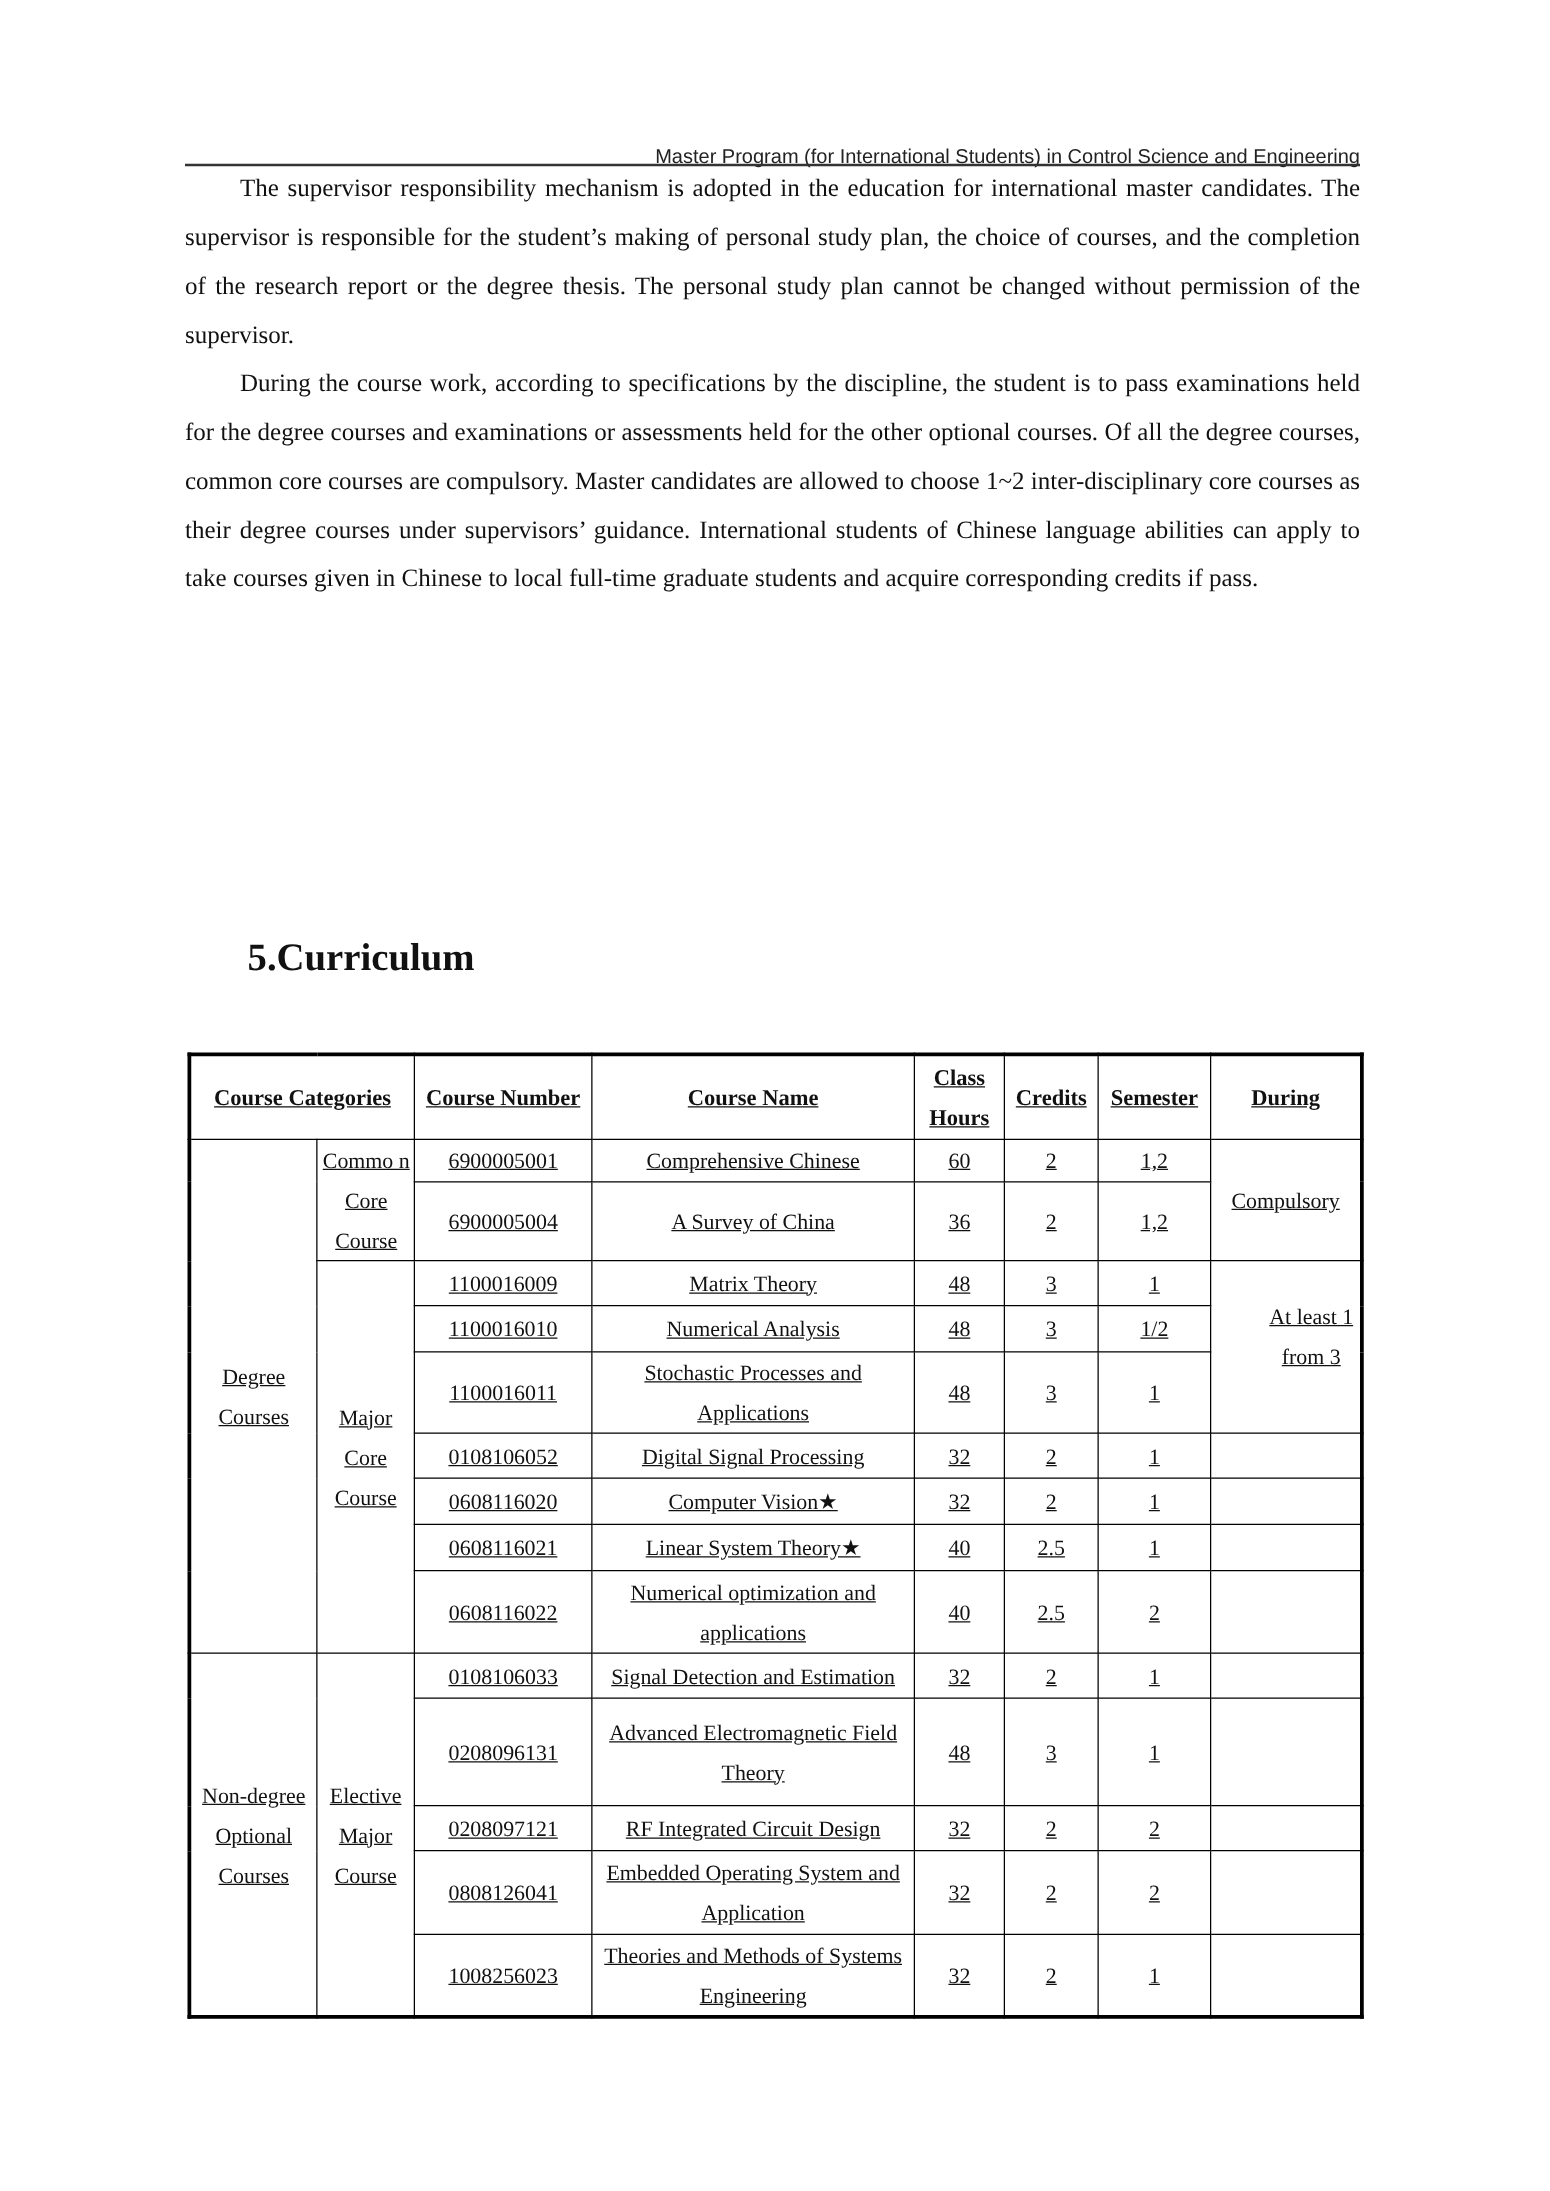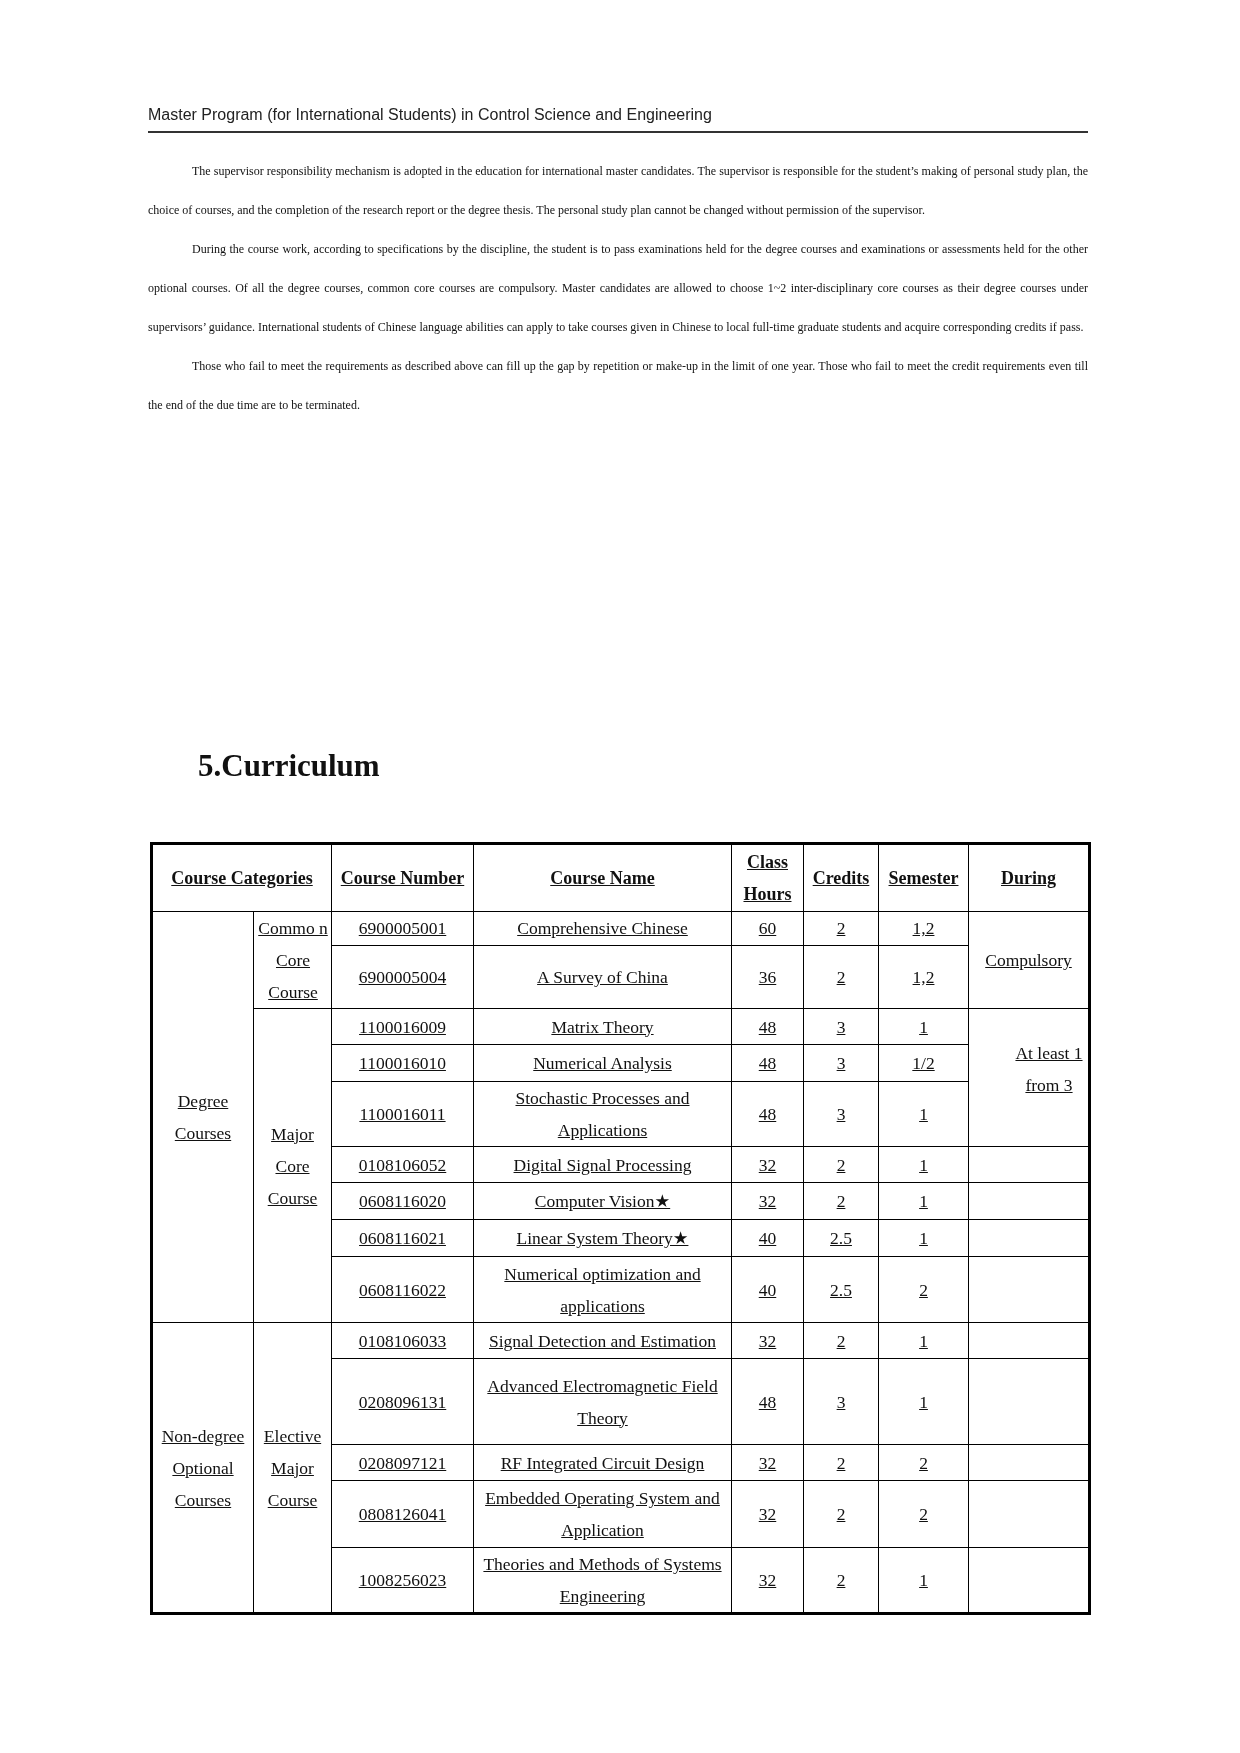--- a/index.html
+++ b/index.html
@@ -2,32 +2,32 @@
 <html><head>
   <meta charset="utf-8">
   <style>
     html, body { margin: 0; padding: 0; background: #ffffff; }
     body {
       width: 1240px; height: 1753px; position: relative; overflow: hidden;
       color: #111111;
       font-family: "Liberation Serif", "DejaVu Serif", serif;
     }
     .running-header {
-      position: absolute; left: 148px; top: 106px; width: 940px;
-      text-align: left;
+      position: absolute; left: 148px; top: 117px; width: 940px;
+      text-align: right;
       font-family: "Liberation Sans", "DejaVu Sans", sans-serif;
       font-size: 16px; color: #222;
     }
     .header-rule {
       position: absolute; left: 148px; top: 131px; width: 940px; height: 0;
       border-top: 2px solid #333;
     }
     .body-text {
-      position: absolute; left: 148px; top: 152px; width: 940px;
-      font-size: 12px; line-height: 39px;
+      position: absolute; left: 148px; top: 132px; width: 940px;
+      font-size: 20px; line-height: 39px;
     }
     .body-text p {
       margin: 0; text-align: justify; text-indent: 44px;
     }
     .section-heading {
       position: absolute; left: 198px; top: 748px;
       font-size: 31px; font-weight: bold;
     }
     table.curriculum {
       position: absolute; left: 150px; top: 842px;
@@ -53,21 +53,20 @@
   </style>
 </head>
 <body>
 
 <div class="running-header">Master Program (for International Students) in Control Science and Engineering</div>
 <div class="header-rule"></div>
 
 <div class="body-text">
   <p>The supervisor responsibility mechanism is adopted in the education for international master candidates. The supervisor is responsible for the student’s making of personal study plan, the choice of courses, and the completion of the research report or the degree thesis. The personal study plan cannot be changed without permission of the supervisor.</p>
   <p>During the course work, according to specifications by the discipline, the student is to pass examinations held for the degree courses and examinations or assessments held for the other optional courses. Of all the degree courses, common core courses are compulsory. Master candidates are allowed to choose 1~2 inter-disciplinary core courses as their degree courses under supervisors’ guidance. International students of Chinese language abilities can apply to take courses given in Chinese to local full-time graduate students and acquire corresponding credits if pass.</p>
-  <p>Those who fail to meet the requirements as described above can fill up the gap by repetition or make-up in the limit of one year. Those who fail to meet the credit requirements even till the end of the due time are to be terminated.</p>
 </div>
 
 <div class="section-heading">5.Curriculum</div>
 
 <table class="curriculum">
   <colgroup>
     <col class="c1">
       <col class="c2">
       <col class="c3">
       <col class="c4">

